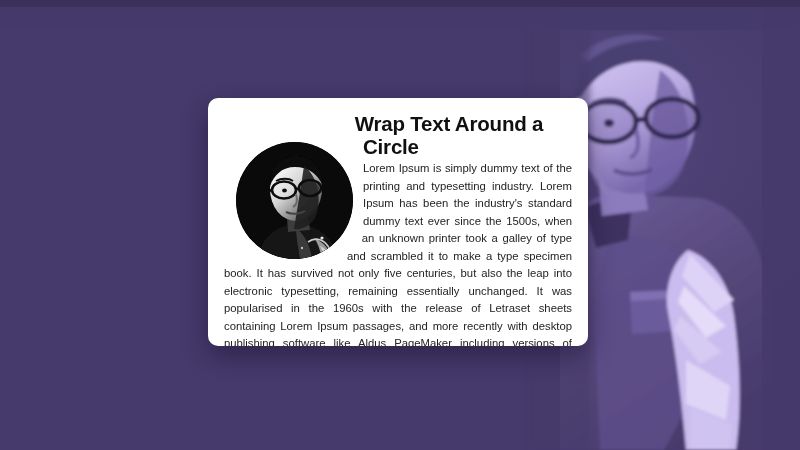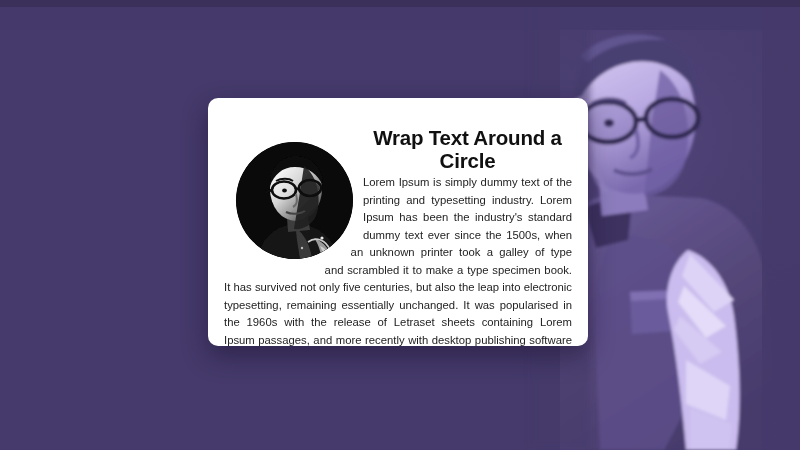--- a/index.html
+++ b/index.html
@@ -61,22 +61,22 @@
     background:#000;
   }
   #avatar svg { display:block; width:117px; height:117px; }
 
   #card-title {
     font-size:20.5px;
     font-weight:bold;
     line-height:1.13;
     color:#101010;
     letter-spacing:-0.2px;
-    margin:14px 0 2px 0;
-    text-align:center;
+    margin:0 0 2px 0;
+    text-align:left;
   }
 
   #card-body {
     font-size:11.3px;
     line-height:1.55;
     color:#232323;
     text-align:justify;
     text-justify:inter-word;
     margin:0;
   }

